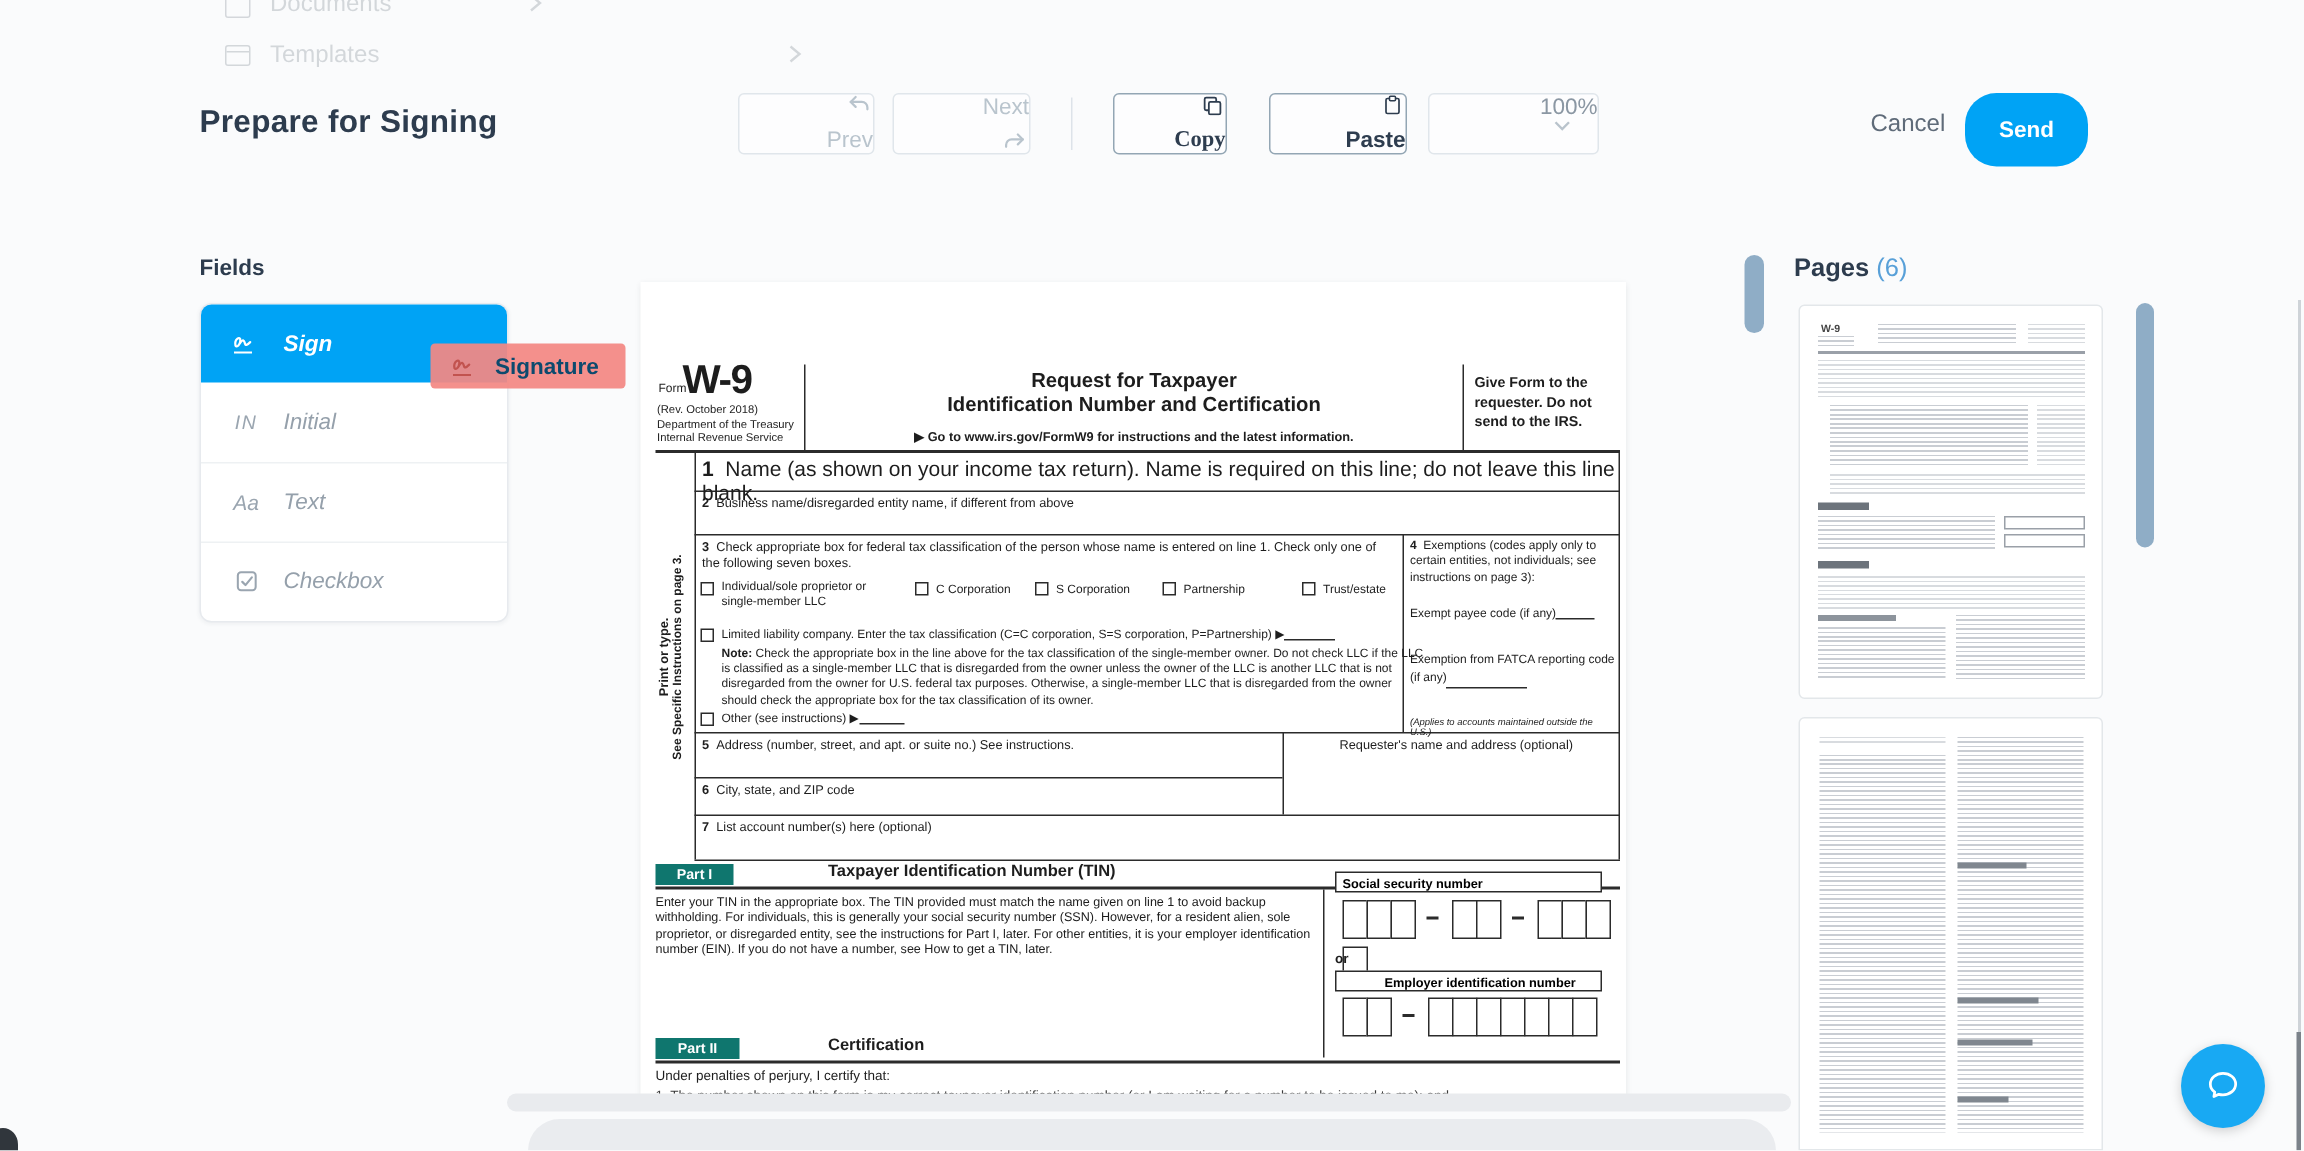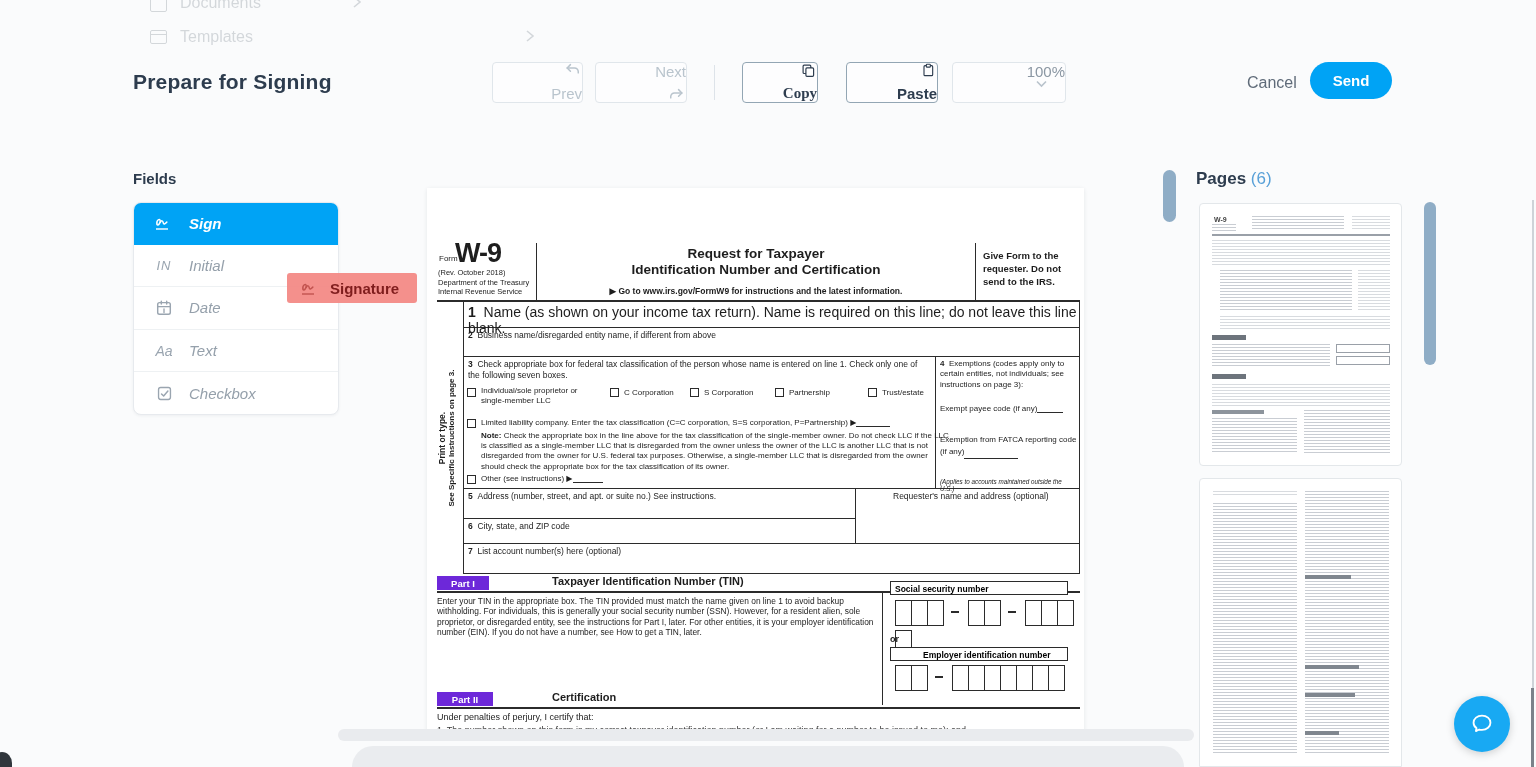--- a/index.html
+++ b/index.html
@@ -17,30 +17,30 @@
   
   .fields-card{position:absolute;background:#fff;border:1px solid #e7eaee;border-radius:8px;
        box-shadow:0 1px 3px rgba(31,45,61,.06);display:flex;flex-direction:column;box-sizing:border-box;}
   .frow{flex:1;display:flex;align-items:center;padding-left:18px;gap:13px;font-size:15px;color:#95a0ab;
         border-bottom:1px solid #eef1f3;}
   .frow:last-child{border-bottom:none;}
   .frow.active{background:#00a3f5;color:#fff;border-bottom:none;border-top-left-radius:7px;border-top-right-radius:7px;font-weight:600;}
   .ficon{width:24px;display:flex;justify-content:center;color:#9aa5b0;}
   .frow.active .ficon{color:#fff;}
   .ghost{position:absolute;background:rgba(243,136,131,.93);border-radius:3px;display:flex;align-items:center;
-         gap:9px;padding-left:12px;box-sizing:border-box;color:#7f1d1d;font-weight:bold;font-size:15px;margin-top:44px;}
+         gap:9px;padding-left:12px;box-sizing:border-box;color:#0c4a6e;font-weight:bold;font-size:15px;}
   
   .page{position:absolute;background:#fff;box-shadow:0 1px 4px rgba(40,50,60,.10);}
   .f{position:absolute;color:#1d1d1d;}
   .bl{position:absolute;background:#2b2b2b;}
   .cbx{position:absolute;width:9px;height:9px;border:1px solid #2b2b2b;background:#fff;box-sizing:border-box;}
   .cell{display:inline-block;width:17px;height:26px;border:1px solid #2b2b2b;background:#fff;box-sizing:border-box;margin-right:-1px;}
   .labelbox{position:absolute;border:1px solid #2b2b2b;font-weight:bold;font-size:8.5px;padding:2px 0 0 4px;box-sizing:border-box;background:#fff;}
   .blank{display:inline-block;border-bottom:1px solid #2b2b2b;height:8px;vertical-align:bottom;}
-  .partbox{position:absolute;background:#6d28d9;color:#fff;font-weight:bold;font-size:9.5px;text-align:center;padding-top:2px;box-sizing:border-box;}
+  .partbox{position:absolute;background:#0f766e;color:#fff;font-weight:bold;font-size:9.5px;text-align:center;padding-top:2px;box-sizing:border-box;}
   
   .thumb{position:absolute;background:#fff;border:1px solid #e3e7ea;border-radius:4px;box-sizing:border-box;}
   .microtext{position:absolute;background-image:repeating-linear-gradient(to bottom,#c9cdd3 0,#c9cdd3 1px,transparent 1px,transparent 3px);}
   .microtext.lt{background-image:repeating-linear-gradient(to bottom,#d8dbdf 0,#d8dbdf 1px,transparent 1px,transparent 3px);}
   .scrollpill{position:absolute;background:#8fadc6;border-radius:7px;}
   svg{display:block;}
 </style>
 </head>
 <body>
 
@@ -97,48 +97,37 @@
   </div>
 
   <div class="btn" style="left:952px;top:62px;width:114px;height:41px;justify-content:flex-start;padding-left:26px;color:#8b97a3;">
     <span>100%</span>
     <svg class="abs" style="right:18px;top:17px;" width="11" height="8" viewBox="0 0 11 8">
         <path d="M1 1.5l4.5 4.5L10 1.5" fill="none" stroke="#b9c3cc" stroke-width="1.6"></path>
       </svg>
   </div>
 
   <div class="abs" style="left:1247px;top:74px;font-size:16px;color:#5f6b79;">Cancel</div>
-  <div class="pill" style="left:1310px;top:62px;width:82px;height:37px;">Send</div>
+  <div class="pill" style="left:1310px;top:62px;width:82px;height:49px;">Send</div>
 
   <div class="abs" style="left:133px;top:170px;font-size:15px;font-weight:bold;color:#2d3c4e;">Fields</div>
   <div class="fields-card" style="left:133px;top:202px;width:206px;height:213px;font-style:italic;">
     <div class="frow active">
       <span class="ficon">
         <svg width="22" height="17" viewBox="0 0 22 17">
             <path d="M4 9.5C3 5 7.5 2.5 7.2 6.2 7 8.8 5 11 4 9.5Z" fill="none" stroke="currentColor" stroke-width="1.5"></path>
             <path d="M7.2 7.5c1.4-2.6 2.6-1.8 3 .2.4 2 1.6 1.4 3.6-.6" fill="none" stroke="currentColor" stroke-width="1.5" stroke-linecap="round"></path>
             <path d="M3 14h12" stroke="currentColor" stroke-width="1.4"></path>
           </svg>
       </span>
       <span>Sign</span>
     </div>
     <div class="frow">
       <span class="ficon" style="font-size:13px;letter-spacing:1px;">IN</span>
       <span>Initial</span>
-    </div>
-    <div class="frow">
-      <span class="ficon">
-        <svg width="18" height="18" viewBox="0 0 20 20">
-            <rect x="3" y="4" width="14" height="13" rx="2" fill="none" stroke="currentColor" stroke-width="1.6"></rect>
-            <path d="M3 8.5h14" stroke="currentColor" stroke-width="1.4"></path>
-            <path d="M7 2.5v3M13 2.5v3" stroke="currentColor" stroke-width="1.6" stroke-linecap="round"></path>
-            <path d="M10 11v4" stroke="currentColor" stroke-width="1.5" stroke-linecap="round"></path>
-          </svg>
-      </span>
-      <span>Date</span>
     </div>
     <div class="frow">
       <span class="ficon" style="font-size:14px;">Aa</span>
       <span>Text</span>
     </div>
     <div class="frow">
       <span class="ficon">
         <svg width="17" height="17" viewBox="0 0 20 20">
             <rect x="3" y="3" width="14" height="14" rx="2.5" fill="none" stroke="currentColor" stroke-width="1.6"></rect>
             <path d="M6.5 10.5l2.5 2.5L14 7" fill="none" stroke="currentColor" stroke-width="1.7" stroke-linecap="round" stroke-linejoin="round"></path>

